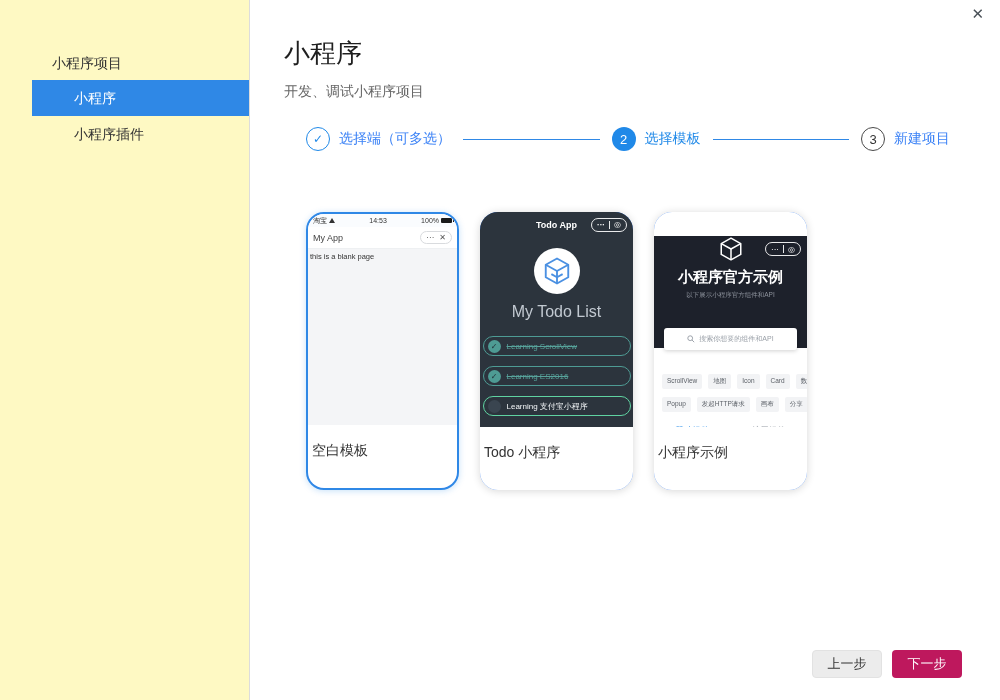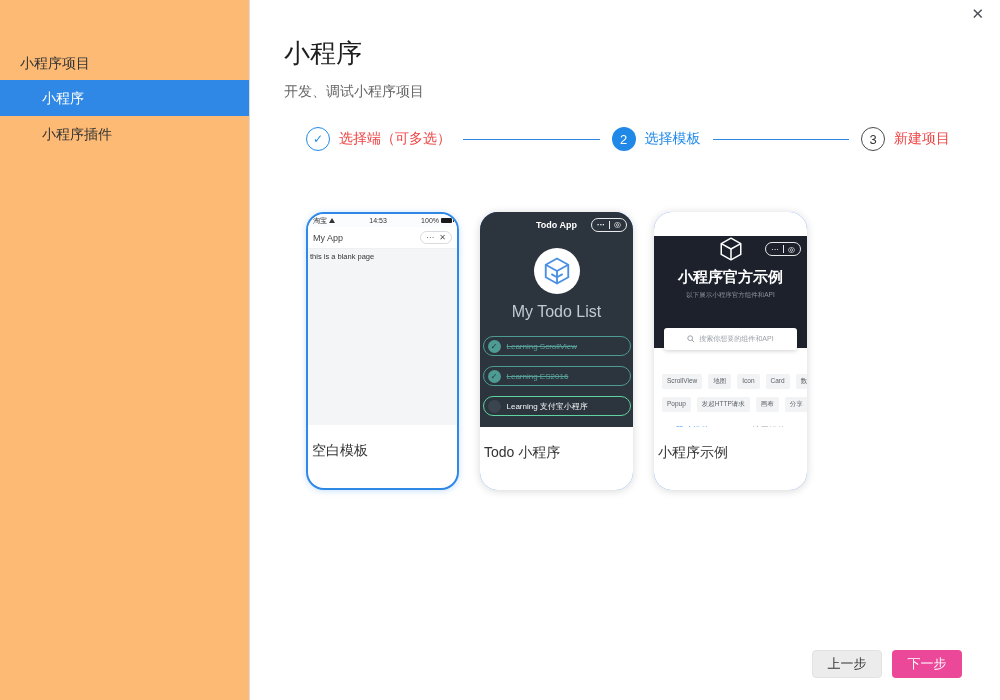--- a/index.html
+++ b/index.html
@@ -1,40 +1,40 @@
 <!DOCTYPE html>
 <html><head>
 <meta charset="utf-8">
 <style>
   * { margin:0; padding:0; box-sizing:border-box; }
   html,body { width:1000px; height:700px; }
   body { font-family:"Liberation Sans","DejaVu Sans",sans-serif; background:#fff; position:relative; overflow:hidden; }
 
   
-  .sidebar { position:absolute; left:0; top:0; width:250px; height:700px; background:#fdba74; border-right:1px solid #dcdcdc; }
+  .sidebar { position:absolute; left:0; top:0; width:250px; height:700px; background:#fef9c3; border-right:1px solid #dcdcdc;padding-left:32px; }
   .sidebar-inner { padding-top:46px; }
   .group-label { height:34px; line-height:34px; padding-left:20px; font-size:14px; color:#333; }
   .side-item { height:36px; line-height:36px; padding-left:42px; font-size:14px; color:#333; cursor:pointer; }
   .side-item.active { background:#2f88e6; color:#fff; }
 
   
   .main { position:absolute; left:251px; top:0; width:749px; height:700px; background:#fff; }
   .close-btn { position:absolute; top:6px; right:16px; font-size:15px; color:#4a5158; cursor:pointer; line-height:1; }
   .header { position:absolute; top:36px; left:33px; }
   .page-title { font-size:26px; color:#1f1f1f; font-weight:400; }
   .page-subtitle { margin-top:12px; font-size:14px; color:#666; }
 
   
   .stepper { position:absolute; top:127px; left:55px; right:50px; display:flex; align-items:center; }
   .step { display:flex; align-items:center; flex:none; }
   .step-icon { width:24px; height:24px; border-radius:50%; display:flex; align-items:center; justify-content:center; font-size:13px; flex:none; }
   .step-icon.done { border:1.5px solid #2089e8; color:#2089e8; font-size:12px; }
   .step-icon.active { background:#2089e8; color:#fff; }
   .step-icon.pending { border:1.5px solid #4a4a4a; color:#333; }
-  .step-label { margin-left:9px; font-size:14px; color:#ef4444; }
+  .step-label { margin-left:9px; font-size:14px; color:#3b82f6; }
   .step-label.active { color:#2089e8; }
   .step-line { flex:1; height:1px; background:#2f88e6; margin:0 12px; }
 
   
   .cards { position:absolute; top:212px; left:55px; display:flex; gap:21px; }
   .card { width:153px; height:278px; background:#3b82f6; border-radius:18px; box-shadow:0 1px 8px rgba(0,0,0,.16); position:relative; overflow:hidden; cursor:pointer; }
   .card.selected { box-shadow:0 1px 6px rgba(32,137,232,.25); border:2px solid #2f88e6; }
   .card-label { position:absolute; left:0; right:0; bottom:0; height:63px; padding:17px 0 0 4px; font-size:14px; color:#333; background:#fff; }
   .mockup { position:absolute; top:0; left:0; right:0; height:215px; overflow:hidden; }
 
@@ -75,21 +75,21 @@
   .chip { background:#f2f3f5; color:#5a5f66; font-size:6.5px; padding:3px 5px; border-radius:2px; white-space:nowrap; }
   .m3 .tabs { margin-top:13px; display:flex; }
   .tab { flex:1; text-align:center; font-size:8.5px; color:#9aa0a8; padding-bottom:5px; }
   .tab.active { color:#2089e8; }
   .tab.active::after { content:""; display:block; width:46px; height:2px; background:#2089e8; margin:4px auto 0; }
 
   
   .footer { position:absolute; right:38px; bottom:22px; display:flex; gap:10px; }
   .btn { width:70px; height:28px; border-radius:4px; font-size:13px; display:flex; align-items:center; justify-content:center; cursor:pointer; border:none; }
   .btn.prev { background:#ececec; color:#333; border:1px solid #e2e2e2;text-align:center; }
-  .btn.next { background:#ec4899; color:#fff; }
+  .btn.next { background:#be185d; color:#fff; }
 </style>
 </head>
 <body>
 
 <div class="sidebar">
   <div class="sidebar-inner">
     <div class="group-label">小程序项目</div>
     <div class="side-item active">
       <span>小程序</span>
     </div>

